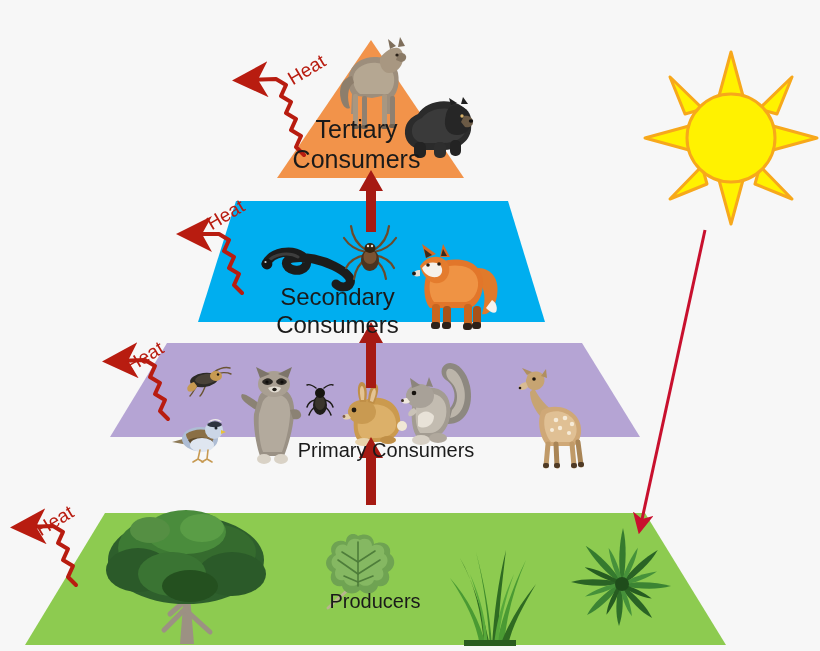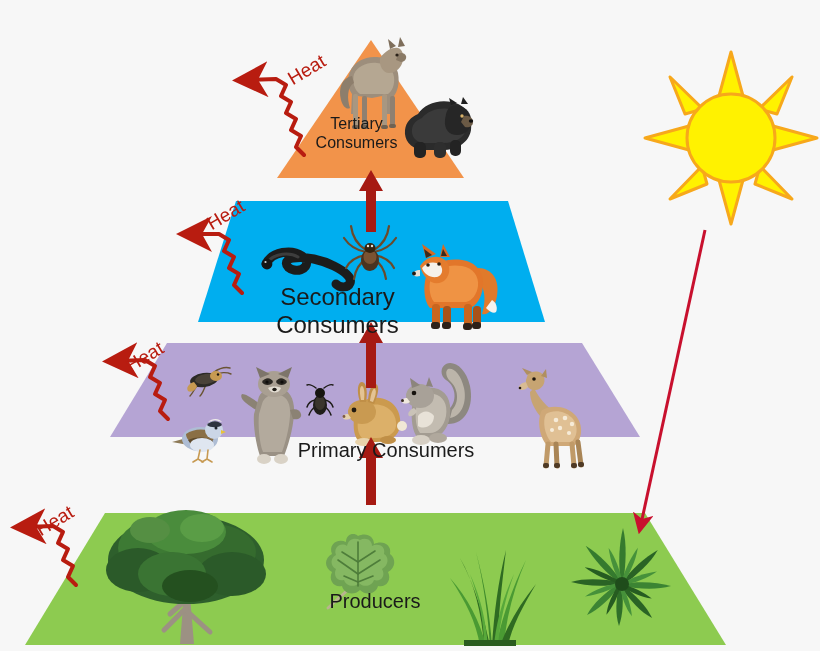--- a/index.html
+++ b/index.html
@@ -509,21 +509,21 @@
   </svg>
 
   <div class="heat-label" style="left:284px;top:71px;transform:rotate(-31deg);transform-origin:left top;">Heat</div>
 
   <div class="heat-label" style="left:203px;top:216px;transform:rotate(-31deg);transform-origin:left top;">Heat</div>
 
   <div class="heat-label" style="left:122px;top:358px;transform:rotate(-31deg);transform-origin:left top;">Heat</div>
 
   <div class="heat-label" style="left:32px;top:522px;transform:rotate(-31deg);transform-origin:left top;">Heat</div>
 
-  <div class="tier-label" style="left:289px;top:115px;width:135px;font-size:16px;">Tertiary
+  <div class="tier-label" style="left:289px;top:115px;width:135px;font-size:25px;">Tertiary
 Consumers</div>
 
   <div class="tier-label" style="left:225px;top:283px;width:225px;font-size:24px;">Secondary Consumers</div>
 
   <div class="tier-label" style="left:305px;top:590px;width:140px;font-size:20px;">Producers</div>
 
   <div class="tier-label" style="left:286px;top:439px;width:200px;font-size:20px;">Primary Consumers</div>
 
 </div>
 

